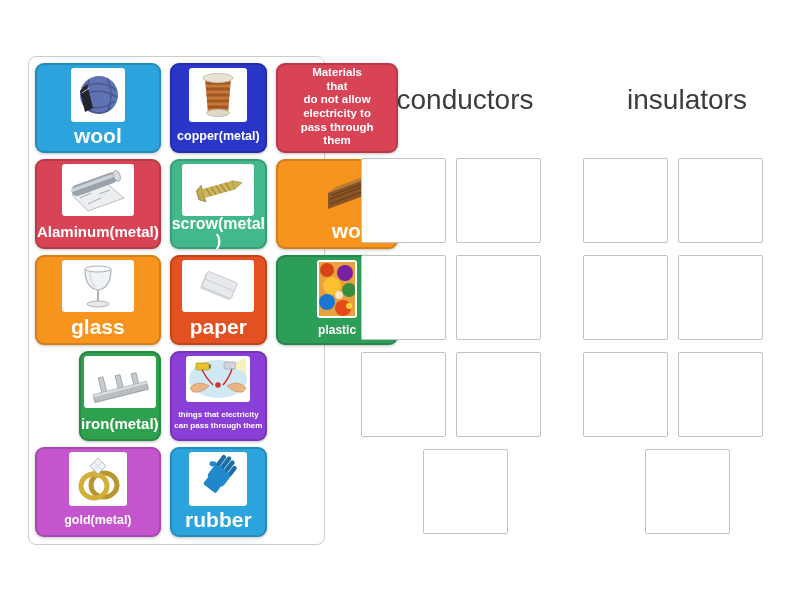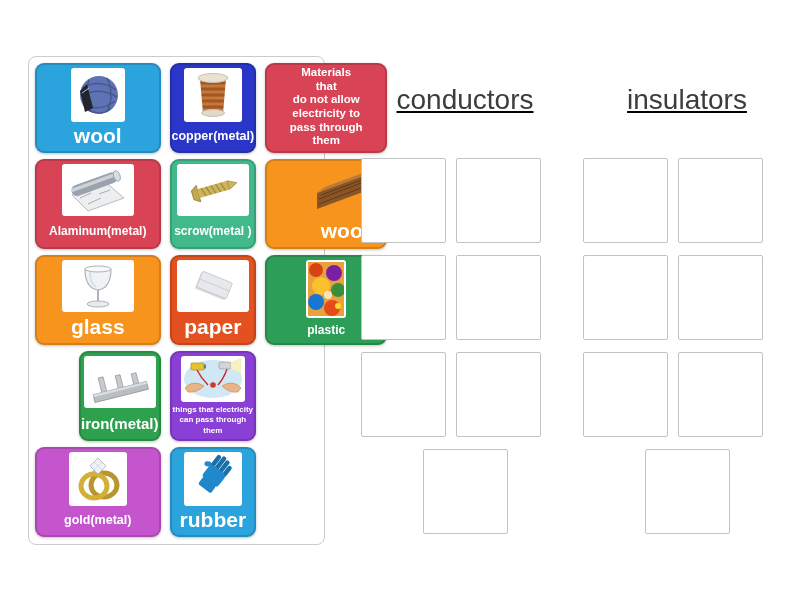--- a/index.html
+++ b/index.html
@@ -31,29 +31,29 @@
   .imgbox.mid  { width:64px; height:46px; }
   .imgbox.tall { width:40px; height:58px; }
   .tlabel {
     flex:1; display:flex; align-items:center; justify-content:center;
     text-align:center; width:100%; padding:0 2px 2px 2px; line-height:1.05;
   }
   .tlabel.lg  { font-size:21px; }
   .tlabel.ml  { font-size:12px; }
   .tlabel.md  { font-size:15px; }
   .tlabel.sm  { font-size:12.5px; }
-  .tlabel.sm2 { font-size:12px; }
-  .tlabel.xs  { font-size:12px;text-align:center; }
+  .tlabel.sm2 { font-size:16px; }
+  .tlabel.xs  { font-size:15px;text-align:center; }
   .tlabel.xxs { font-size:8px; line-height:1.3; white-space:pre-line; }
   .tile.textcard { justify-content:center; }
   .textcard .tlabel { font-size:11.5px; line-height:1.18; white-space:pre-line; flex:1; }
   .wood-img { margin-top:4px; flex:0 0 auto; }
 
   
-  .group { position:absolute; top:82px; width:208px;text-decoration:underline; }
+  .group { position:absolute; top:82px; width:208px; }
   .group.conductors { left:361px; }
   .group.insulators { left:583px; }
   .gheader {
     text-align:center; font-size:28px; line-height:36px; font-weight:400;
     color:#3c3c3c;
   }
   .slots {
     margin-top:40px; display:grid;
     grid-template-columns:85px 85px; grid-auto-rows:85px; gap:12px 10px;
   }

